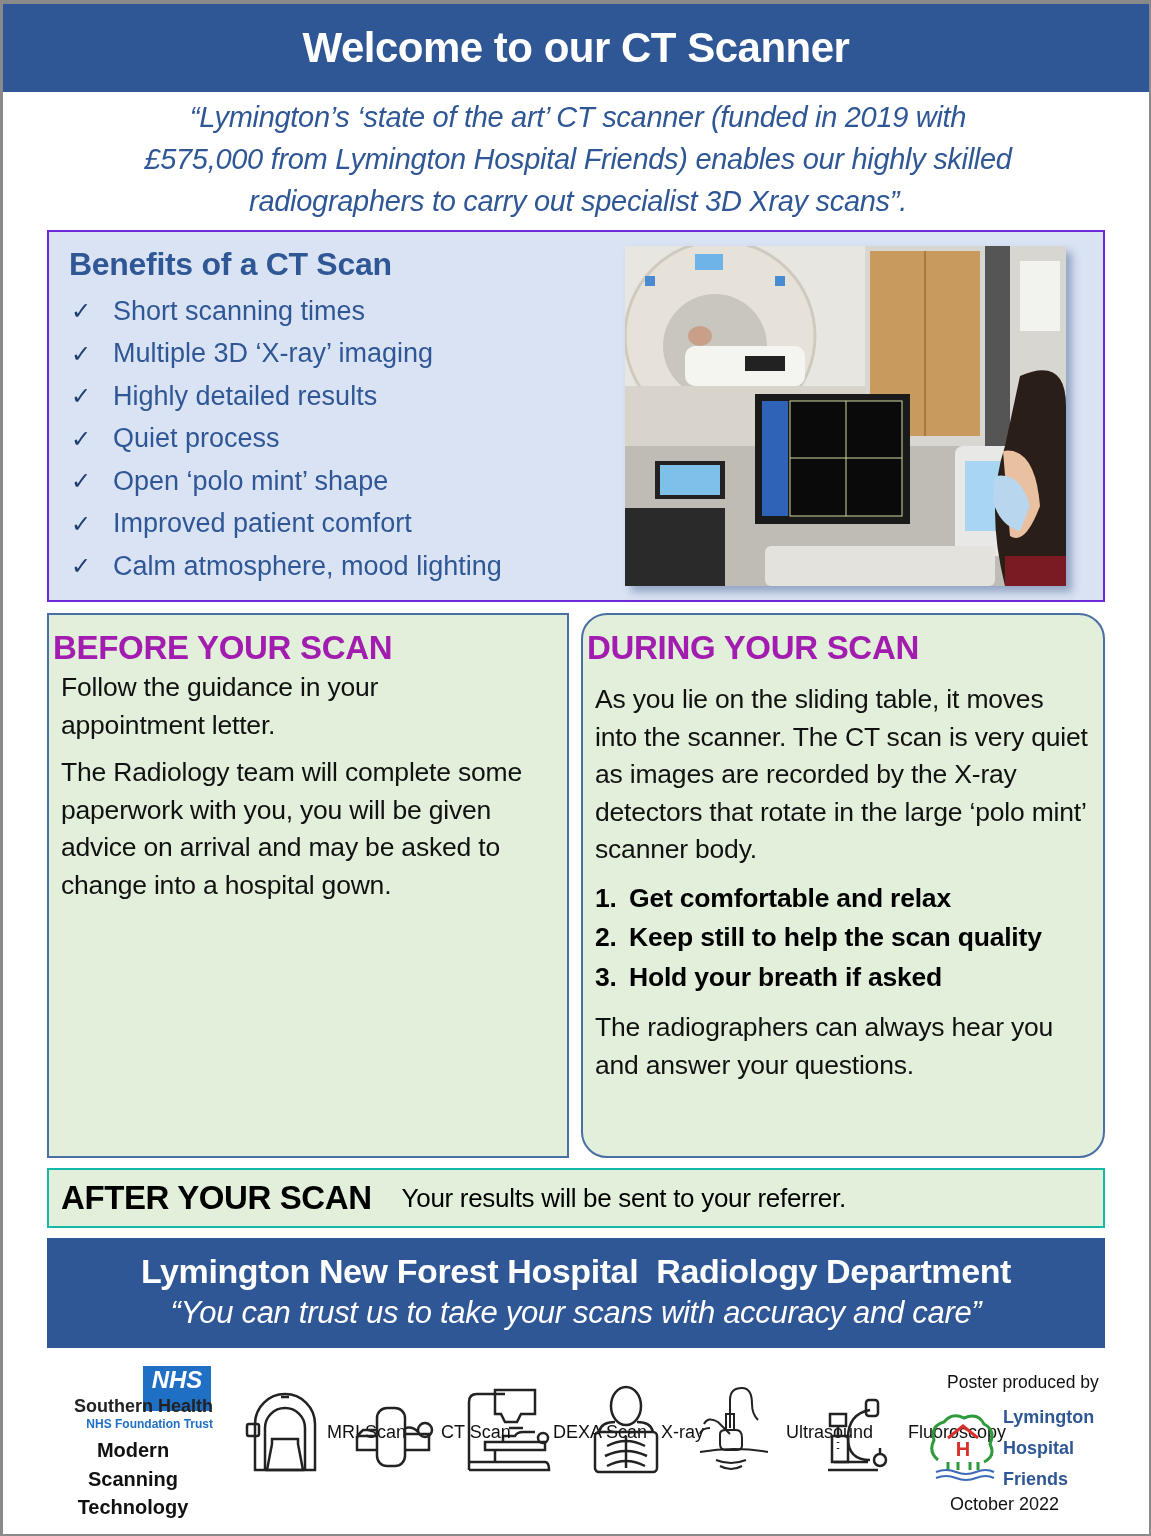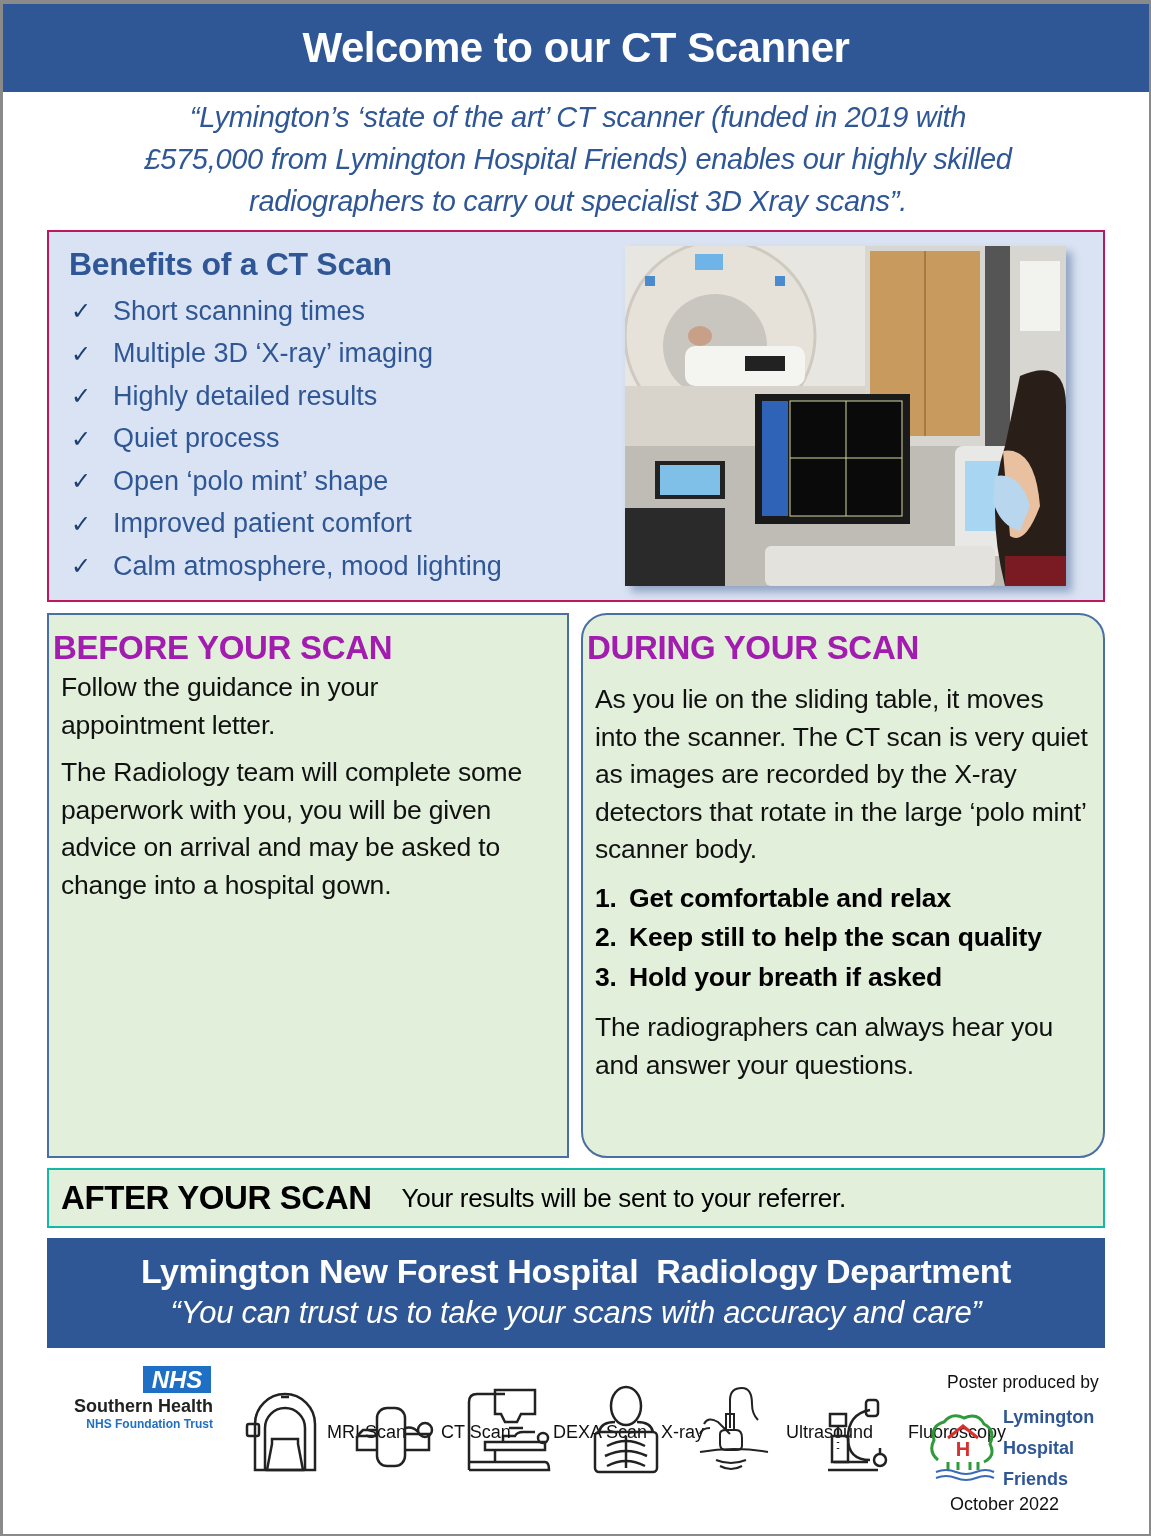--- a/index.html
+++ b/index.html
@@ -2,21 +2,21 @@
 <html><head>
 <meta charset="utf-8">
 <style>
   * { box-sizing: border-box; margin: 0; padding: 0; }
   html, body { width: 1151px; height: 1536px; background: #8a8a8a; overflow: hidden; }
   body { font-family: "Liberation Sans", "DejaVu Sans", sans-serif; position: relative; }
   .page { position: absolute; left: 3px; top: 4px; width: 1146px; height: 1530px; background: #ffffff; }
   .title-bar { position: absolute; left: 0; top: 0; width: 1146px; height: 88px; background: #2f5795; display: flex; align-items: center; justify-content: center; }
   .title-bar h1 { color: #fff; font-size: 42px; font-weight: bold; letter-spacing: -0.5px; }
   .intro { position: absolute; left: 40px; top: 92px; width: 1070px; text-align: center; color: #2f5795; font-style: italic; font-size: 29px; line-height: 42px; letter-spacing: -0.3px; }
-  .benefits { position: absolute; left: 44px; top: 226px; width: 1058px; height: 372px; background: #dae3f3; border: 2px solid #be185d; }
+  .benefits { position: absolute; left: 44px; top: 226px; width: 1058px; height: 372px; background: #dae3f3; border: 2px solid #6d28d9; }
   .benefits h2 { position: absolute; left: 20px; top: 14px; color: #2f5795; font-size: 32px; font-weight: bold; letter-spacing: -0.3px; }
   .benefits ul { position: absolute; left: 22px; top: 58px; list-style: none; }
   .benefits li { display: flex; align-items: center; height: 42.5px; color: #2f5795; font-size: 27px; }
   .benefits li .chk { width: 42px; font-size: 24px; color: #1f3f73; }
   .photo-wrap { position: absolute; left: 576px; top: 14px; width: 441px; height: 340px; box-shadow: 6px 6px 8px rgba(60,90,140,0.45); overflow: hidden; }
   .photo-wrap svg { display: block; }
   .panel { position: absolute; top: 609px; height: 545px; background: #e2efda; border: 2px solid #4a6fa5; }
   .panel.before { left: 44px; width: 522px; }
   .panel.during { left: 578px; width: 524px; border-radius: 26px; }
   .panel h3 { font-size: 33px; font-weight: bold; color: #a21caf; margin: 14px 0 0 4px; letter-spacing: -0.3px; }
@@ -25,21 +25,21 @@
   .panel.during p.first { margin-top: 14px; }
   .panel ol { list-style: none; margin: 8px 12px 12px 12px; }
   .panel ol li { font-size: 26.5px; font-weight: bold; line-height: 39.5px; display: flex; letter-spacing: -0.2px; }
   .panel ol li .num { width: 34px; }
   .after { position: absolute; left: 44px; top: 1164px; width: 1058px; height: 60px; background: #e2efda; border: 2px solid #14b8a6; display: flex; align-items: center; padding-left: 12px; }
   .after .h { font-size: 33px; font-weight: bold; letter-spacing: -0.4px; margin-right: 30px; }
   .after .t { font-size: 26px; letter-spacing: -0.3px; }
   .footer-bar { position: absolute; left: 44px; top: 1234px; width: 1058px; height: 110px; background: #2f5795; color: #fff; text-align: center; }
   .footer-bar .l1 { font-size: 34px; font-weight: bold; margin-top: 14px; letter-spacing: -0.4px; }
   .footer-bar .l2 { font-size: 31px; font-style: italic; margin-top: 4px; letter-spacing: -0.3px; }
-  .nhs { position: absolute; left: 140px; top: 1362px; width: 68px; height: 27px; background: #1f6fc5; color: #fff; font-weight: bold; font-style: italic; font-size: 24px; text-align: center; line-height: 27px; }
+  .nhs { position: absolute; left: 140px; top: 1362px; width: 68px; height: 45px; background: #1f6fc5; color: #fff; font-weight: bold; font-style: italic; font-size: 24px; text-align: center; line-height: 27px; }
   .trust-name { position: absolute; left: 50px; top: 1392px; width: 160px; text-align: right; font-weight: bold; font-size: 18px; color: #222; }
   .trust-sub { position: absolute; left: 50px; top: 1413px; width: 160px; text-align: right; font-weight: bold; font-size: 12px; color: #1f6fc5; }
   .modern { position: absolute; left: 50px; top: 1432px; width: 160px; text-align: center; font-weight: bold; font-size: 20px; line-height: 28.5px; color: #111; }
   .icon-item { position: absolute; top: 1380px; display: flex; flex-direction: row; align-items: center; }
   .icon-item svg { display: block; }
   .icon-item .lbl { font-size: 18px; color: #111; margin-top: 6px; white-space: nowrap; }
   .produced { position: absolute; left: 944px; top: 1368px; font-size: 17.5px; color: #111; }
   .lhf-logo { position: absolute; left: 925px; top: 1408px; }
   .lhf-name { position: absolute; left: 1000px; top: 1398px; color: #2f5795; font-weight: bold; font-size: 18px; line-height: 31px; }
   .march { position: absolute; left: 947px; top: 1490px; font-size: 18px; color: #111; }
@@ -160,20 +160,25 @@
   </div>
 
   <div class="footer-bar">
     <div class="l1" style="white-space: pre;">Lymington New Forest Hospital  Radiology Department</div>
     <div class="l2">“You can trust us to take your scans with accuracy and care”</div>
   </div>
 
   <div class="nhs">NHS</div>
   <div class="trust-name">Southern Health</div>
   <div class="trust-sub">NHS Foundation Trust</div>
+  <div class="modern">
+    <div>Modern</div>
+    <div>Scanning</div>
+    <div>Technology</div>
+  </div>
 
   <div class="icon-item" style="left:236px;">
     <svg width="88" height="90" viewBox="0 0 88 90" fill="none" stroke="#222" stroke-width="2.5">
       <path d="M16 86 V40 A30 30 0 0 1 76 40 V86 Z"></path>
       <path d="M26 86 V44 A20 20 0 0 1 66 44 V86"></path>
       <path d="M33 55 H59 V60 L64 86 H28 L33 60 Z"></path>
       <rect x="8" y="40" width="12" height="12" rx="2"></rect>
       <line x1="42" y1="13" x2="50" y2="13"></line>
     </svg>
     <div class="lbl">MRI Scan</div>

